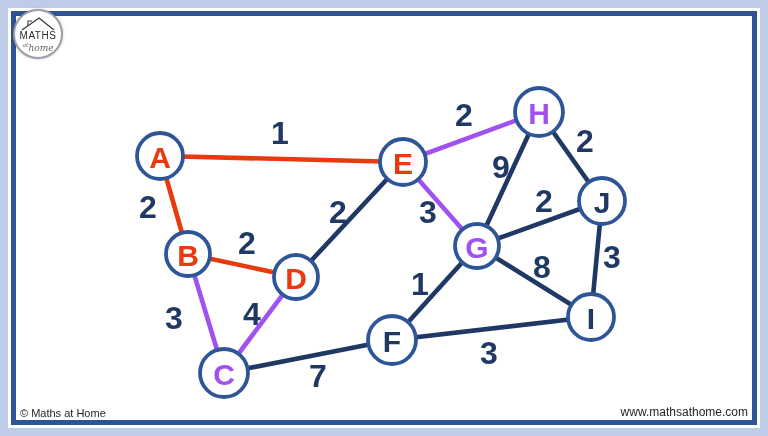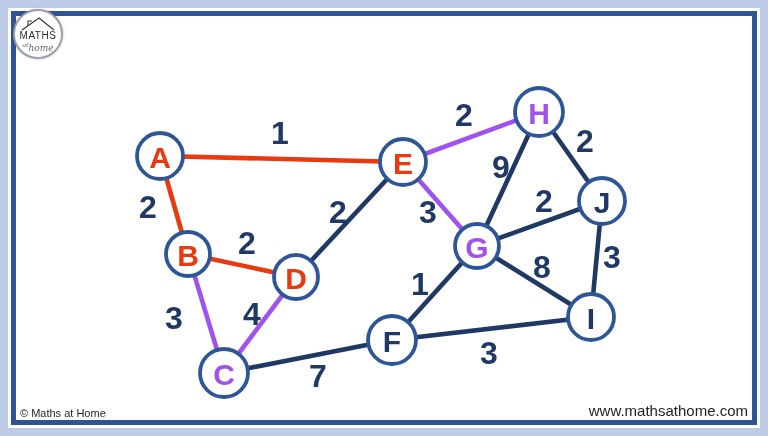--- a/index.html
+++ b/index.html
@@ -15,21 +15,21 @@
   .logo{position:absolute;left:13px;top:9px;width:50px;height:50px;border-radius:50%;
         background:#fff;border:2px solid #9aa0a8;box-sizing:border-box;
         display:flex;flex-direction:column;align-items:center;justify-content:center;
         box-shadow:0 0 3px rgba(0,0,0,0.25);}
   .logo-roof{margin-bottom:0px;}
   .logo-maths{font-size:10px;font-weight:normal;letter-spacing:0.5px;color:#2b2b2b;line-height:1;}
   .logo-home{font-family:"DejaVu Serif",serif;font-style:italic;font-size:9px;color:#666;
              line-height:1;margin-top:1px;}
   .logo-at{font-size:6px;vertical-align:super;}
   .footer-left{position:absolute;left:20px;bottom:17px;font-size:11px;color:#1f1f1f;}
-  .footer-right{position:absolute;right:20px;bottom:17px;font-size:15px;color:#1f1f1f;}
+  .footer-right{position:absolute;right:20px;bottom:17px;font-size:12px;color:#1f1f1f;}
 </style>
 </head>
 <body>
 
 <div class="page">
   <div class="paper"></div>
   <div class="frame"></div>
 
   <svg id="graph" width="768" height="436" viewBox="0 0 768 436">
       <line x1="160" y1="156" x2="403" y2="162" stroke="#E8390F" stroke-width="4.6" stroke-linecap="round"></line>

